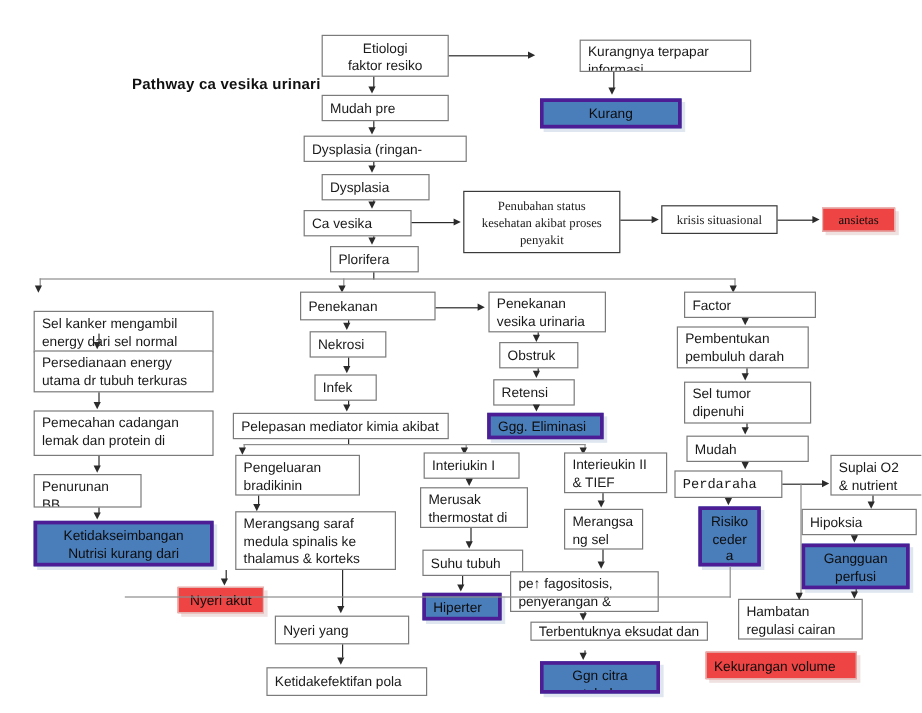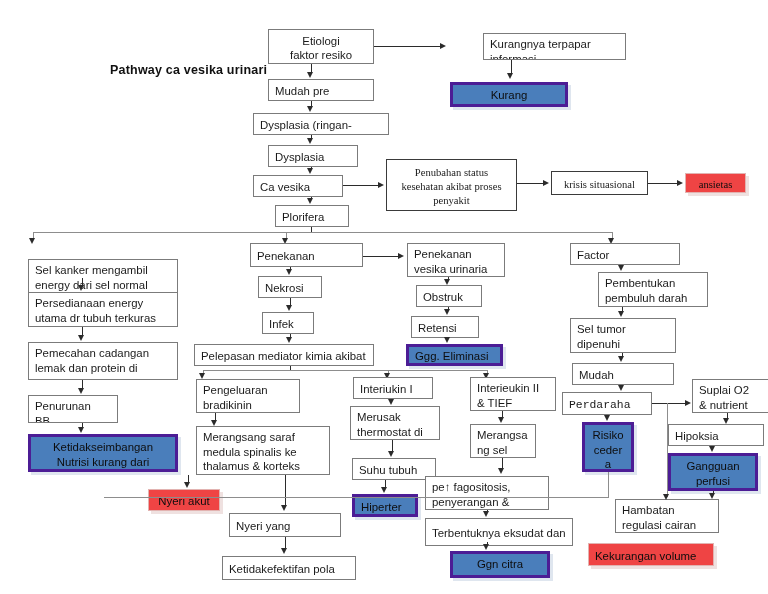--- a/index.html
+++ b/index.html
@@ -242,35 +242,35 @@
   <div class="arw down" style="left:388px;top:451px;"></div>
   <div class="ln v" style="left:385px;top:480px;height:8px;"></div>
   <div class="arw down" style="left:381px;top:487px;"></div>
 
   <div class="node" style="left:470px;top:377px;width:86px;height:34px;">Interieukin II
 &amp; TIEF</div>
   <div class="node" style="left:470px;top:424px;width:66px;height:34px;">Merangsa
 ng sel</div>
   <div class="node" style="left:425px;top:476px;width:124px;height:34px;">pe↑ fagositosis,
 penyerangan &amp;</div>
-  <div class="node mid" style="left:425px;top:518px;width:148px;height:28px;">Terbentuknya eksudat dan</div>
+  <div class="node mid" style="left:442px;top:518px;width:148px;height:16px;">Terbentuknya eksudat dan</div>
   <div class="node blue" style="left:450px;top:551px;width:100px;height:27px;">Ggn citra
 tubuh</div>
 
   <div class="ln v" style="left:502px;top:411px;height:6px;"></div>
   <div class="arw down" style="left:498px;top:417px;"></div>
   <div class="ln v" style="left:502px;top:458px;height:10px;"></div>
   <div class="arw down" style="left:498px;top:468px;"></div>
   <div class="ln v" style="left:487px;top:510px;height:2px;"></div>
   <div class="arw down" style="left:483px;top:511px;"></div>
   <div class="ln v" style="left:487px;top:542px;height:3px;"></div>
   <div class="arw down" style="left:483px;top:544px;"></div>
 
   <div class="node mid" style="left:570px;top:243px;width:110px;height:22px;">Factor</div>
-  <div class="node" style="left:598px;top:272px;width:110px;height:35px;">Pembentukan
+  <div class="node" style="left:564px;top:272px;width:110px;height:35px;">Pembentukan
 pembuluh darah</div>
   <div class="node" style="left:570px;top:318px;width:106px;height:35px;">Sel tumor
 dipenuhi</div>
   <div class="node mid" style="left:572px;top:363px;width:102px;height:22px;">Mudah</div>
   <div class="node mid" style="left:562px;top:392px;width:90px;height:23px;font-family:Liberation Mono, monospace;">Perdaraha</div>
   <div class="node blue" style="left:582px;top:422px;width:52px;height:50px;">Risiko
 ceder
 a</div>
 
   <div class="node" style="left:692px;top:379px;width:96px;height:34px;">Suplai O2

